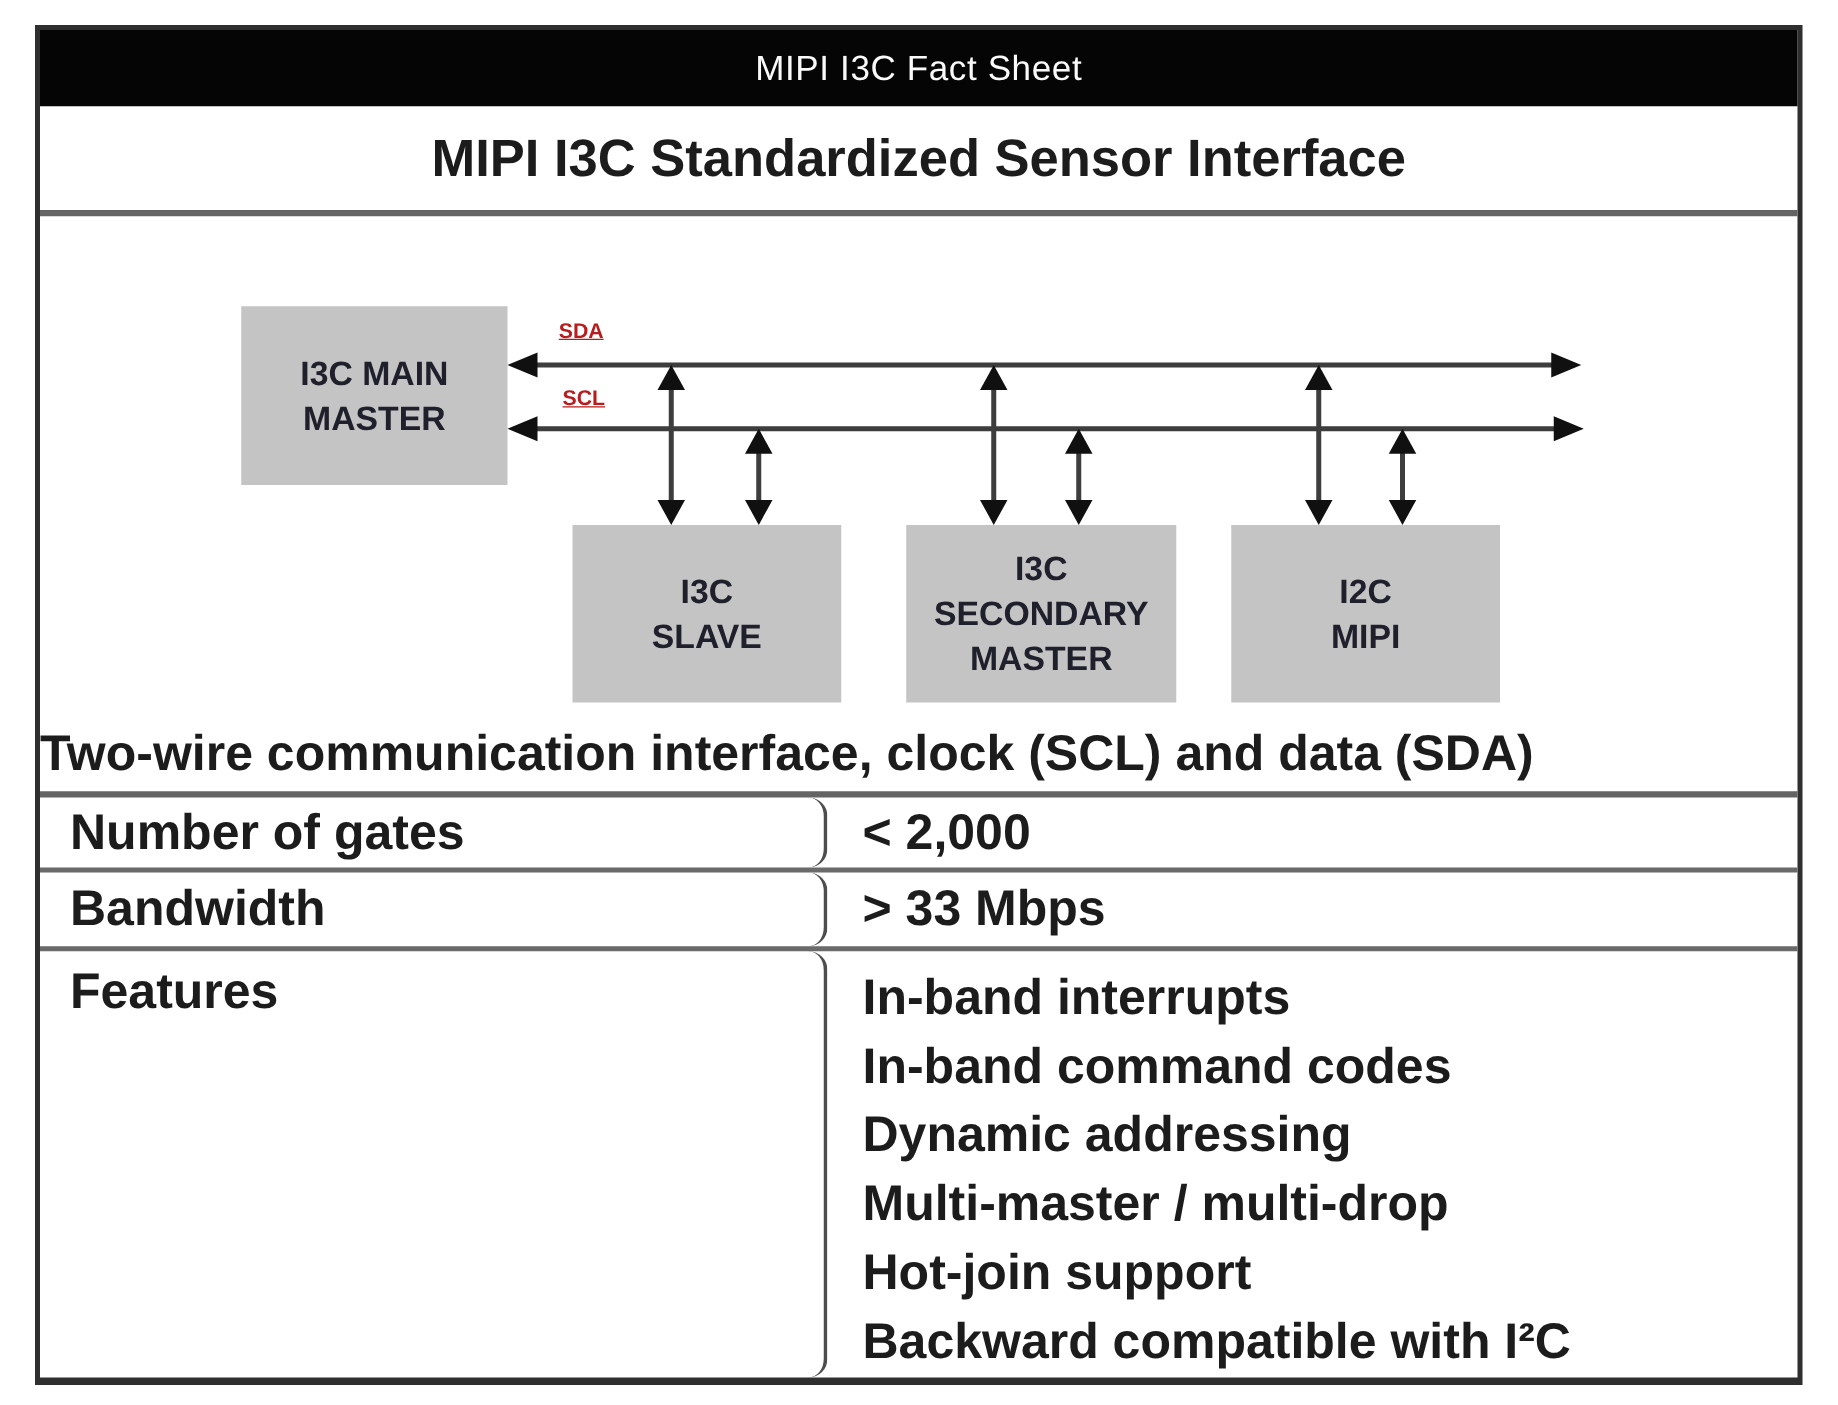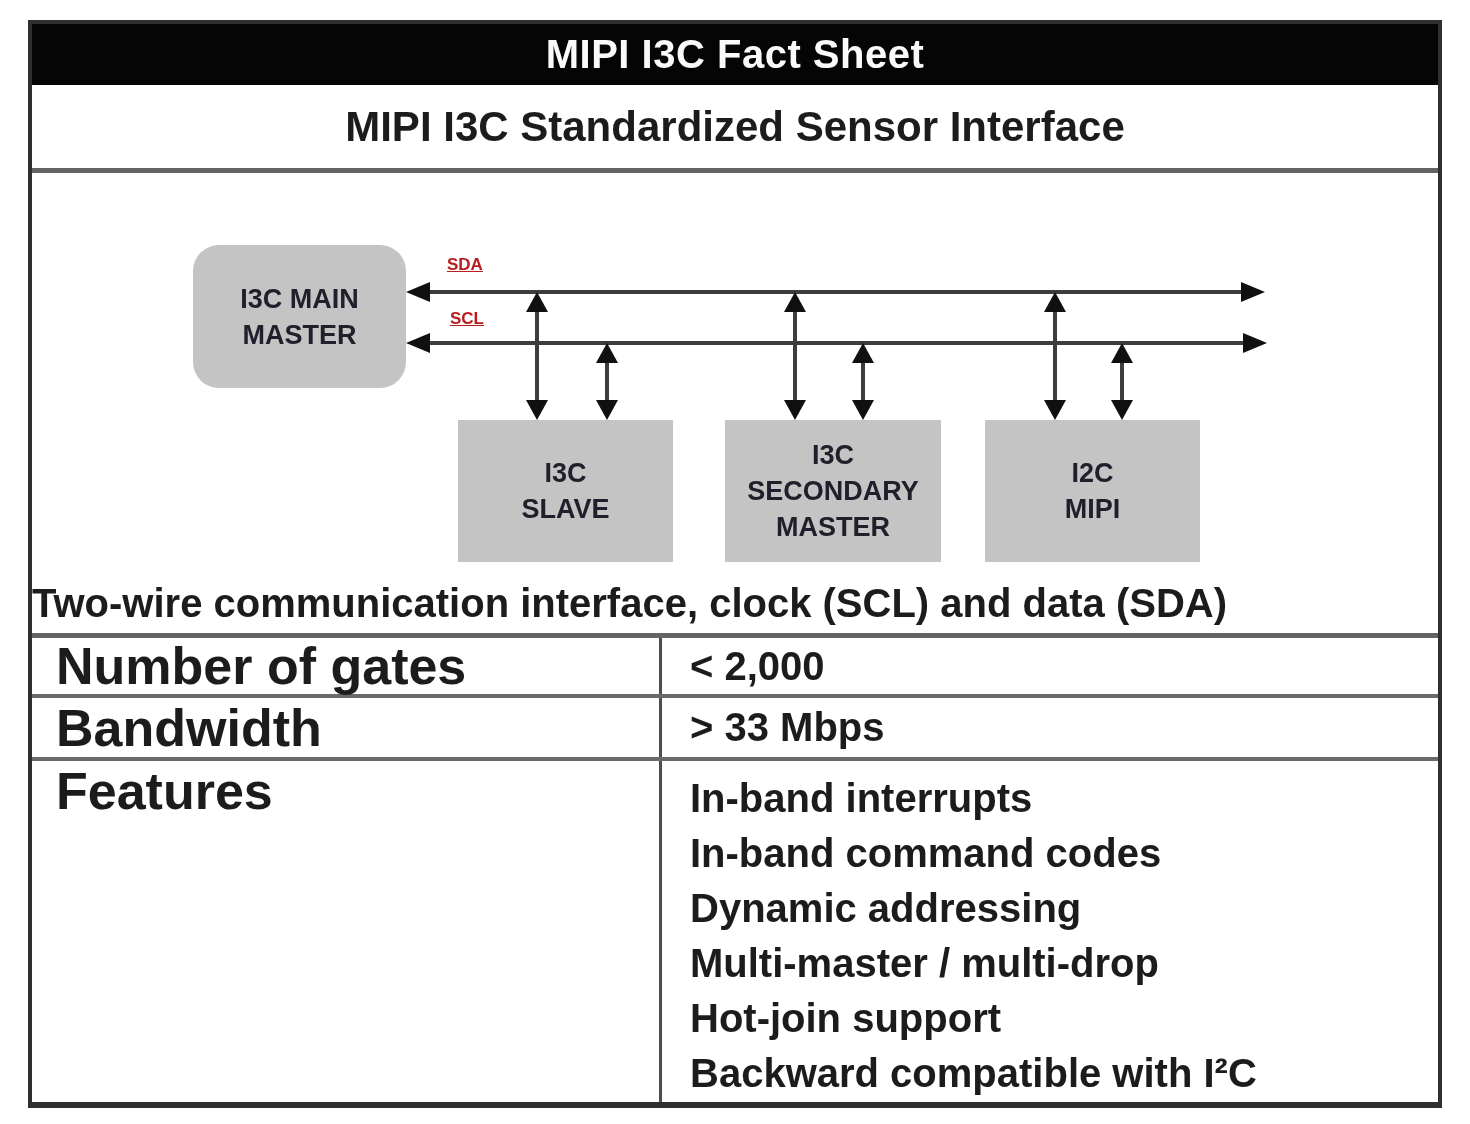--- a/index.html
+++ b/index.html
@@ -14,37 +14,37 @@
     width: 1414px; height: 1088px;
     border: 4px solid #2f2f2f; border-bottom-width: 6px;
     display: flex; flex-direction: column;
     background: #ffffff;
   }
   .header-bar {
     height: 61px; background: #050505;
     display: flex; align-items: center; justify-content: center;
   }
   .header-bar .title-text {
-    color: #fafafa; font-size: 40px; font-weight: bold; letter-spacing: .5px;
+    color: #fafafa; font-size: 28px; font-weight: normal; letter-spacing: .5px;
   }
   .subtitle-row {
     height: 88px; border-bottom: 5px solid #646464;
     display: flex; align-items: center; justify-content: center;
   }
   .subtitle-row .subtitle-text { font-size: 42px; font-weight: bold; }
 
   
   .diagram { position: relative; height: 465px; border-bottom: 5px solid #646464; }
   .node {
     position: absolute; background: #c4c4c4;
     display: flex; align-items: center; justify-content: center;
     text-align: center; font-weight: bold; color: #20202c;
     font-size: 27px; line-height: 36px; white-space: pre-line;
   }
-  .master-box { left: 161px; top: 72px; width: 213px; height: 143px; border-radius: 26px; }
+  .master-box { left: 161px; top: 72px; width: 213px; height: 143px; }
   .slave-box  { top: 247px; height: 142px; }
   .slave-0 { left: 426px; width: 215px; }
   .slave-1 { left: 693px; width: 216px; }
   .slave-2 { left: 953px; width: 215px; }
 
   .bus-label {
     position: absolute; font-size: 17px; font-weight: bold; color: #b91c1c; text-decoration: underline;
   }
   .sda-label { left: 415px; top: 82px; }
   .scl-label { left: 418px; top: 136px; }
@@ -76,24 +76,24 @@
     font-size: 40px; font-weight: bold;
   }
 
   
   .spec-row { display: flex; }
   .spec-row.r-gates     { height: 60px; border-bottom: 4px solid #6a6a6a; align-items: center; }
   .spec-row.r-bandwidth { height: 63px; border-bottom: 4px solid #6a6a6a; align-items: center; }
   .spec-row.r-features  { flex: 1; align-items: stretch; }
   .cell-label {
     width: 630px; flex: 0 0 630px; border-right: 3px solid #4d4d4d;
-    padding-left: 24px; font-size: 52px; font-weight: bold;
-    align-self: stretch; display: flex; align-items: center;
+    padding-left: 24px; font-size: 40px; font-weight: bold;
+    align-self: stretch; display: flex; align-items: center; border-radius: 15px;
   }
-  .r-features .cell-label { align-items: flex-start; }
+  .r-features .cell-label { align-items: flex-start; padding-top: 10px; }
   .cell-value {
     flex: 1; padding-left: 28px; font-size: 40px; font-weight: bold;
   }
   .r-features .cell-value { padding-top: 10px; }
   .feature-line { line-height: 55px; font-size: 40px; font-weight: bold; }
 </style>
 </head>
 <body>
 
 <div class="sheet">

